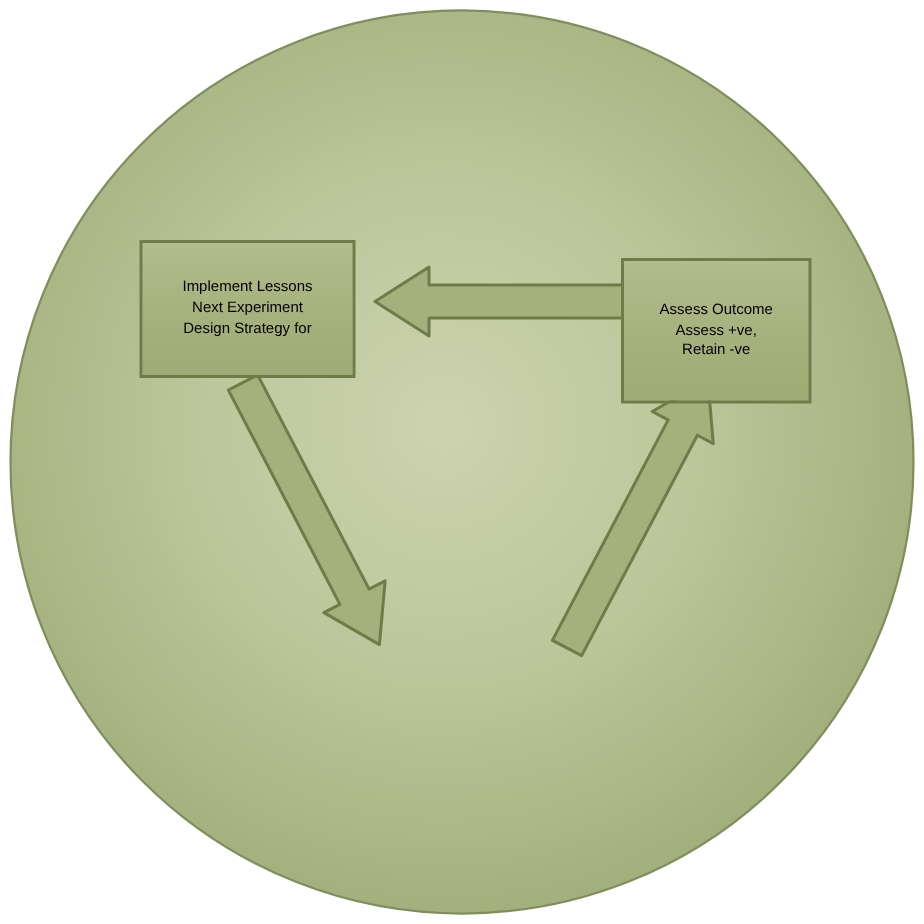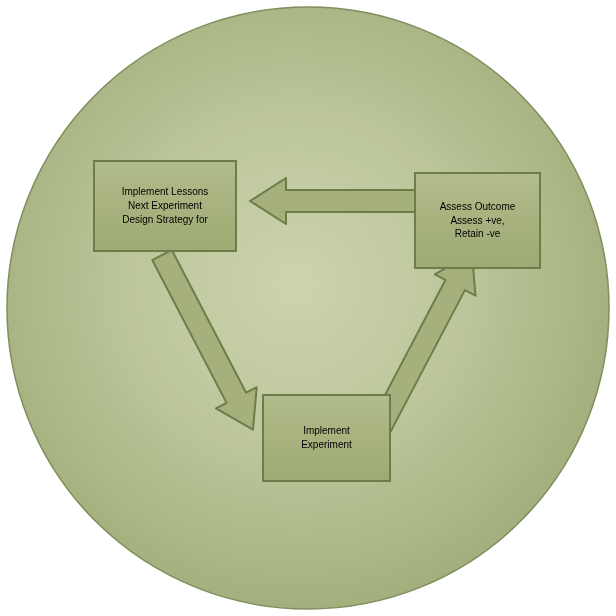--- a/index.html
+++ b/index.html
@@ -71,18 +71,14 @@
     <div class="line">Next Experiment</div>
     <div class="line">Design Strategy for</div>
   </div>
 
   <div class="node node-right">
     <div class="line">Assess Outcome</div>
     <div class="line">Assess +ve,</div>
     <div class="line">Retain -ve</div>
   </div>
 
-  <div class="node node-bottom">
-    <div class="line">Implement</div>
-    <div class="line">Experiment</div>
-  </div>
 
 </div>
 
 </body></html>

